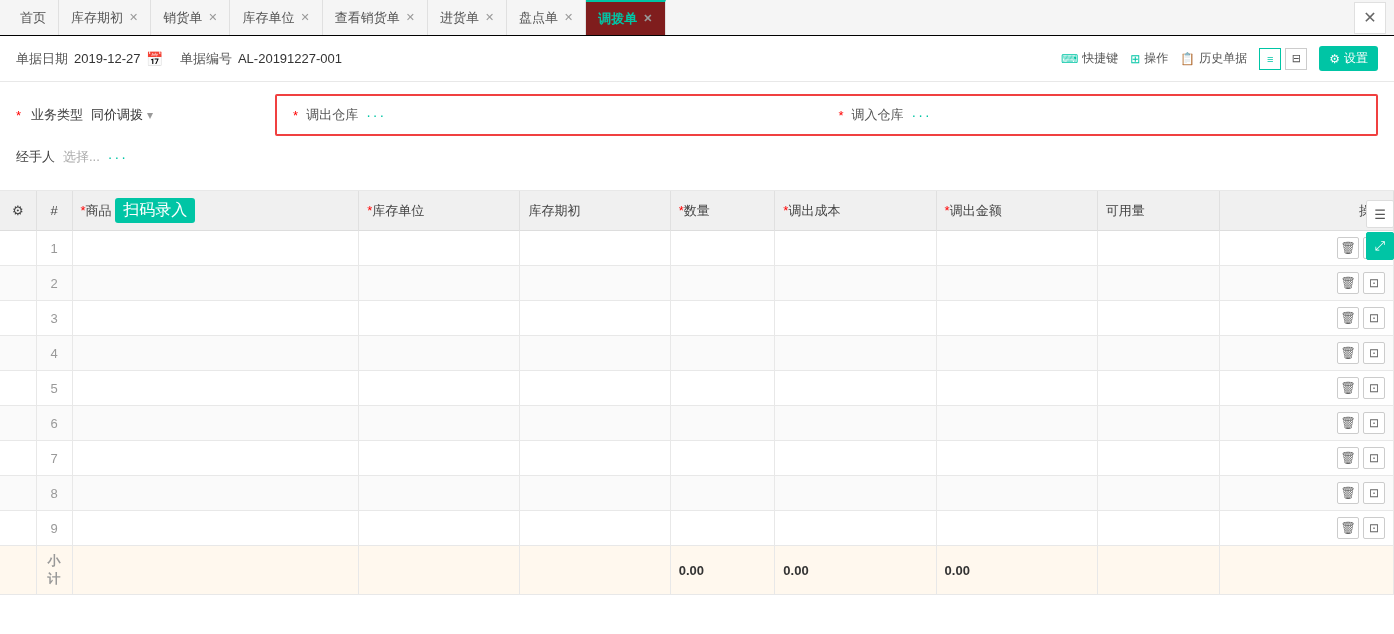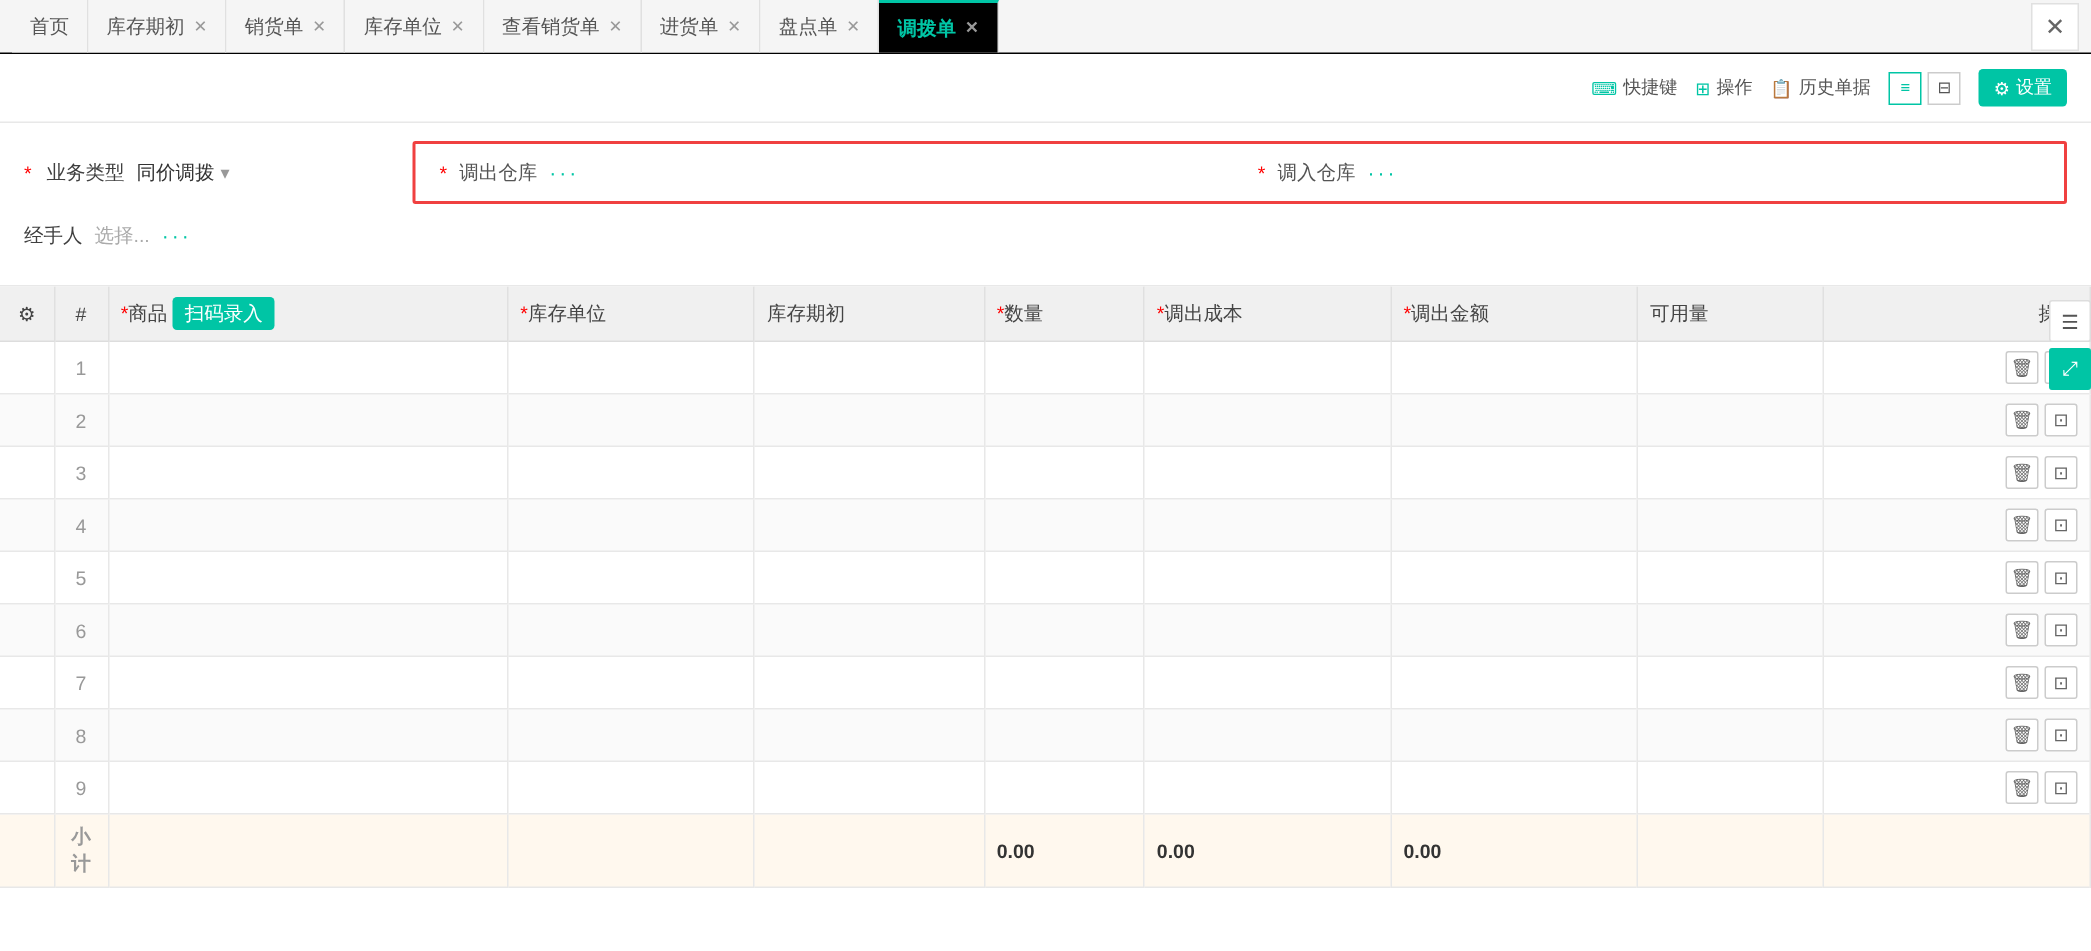--- a/index.html
+++ b/index.html
@@ -21,21 +21,21 @@
       padding: 0 12px;
       height: 100%;
       cursor: pointer;
       font-size: 13px;
       color: #555;
       white-space: nowrap;
       border-right: 1px solid #e0e0e0;
       background: #f5f5f5;
     }
     .tab.active {
-      background: #000000;
+      background: #7f1d1d;
       color: #00c5a5;
       font-weight: bold;
       border-top: 2px solid #00c5a5;
     }
     .tab .close-btn {
       margin-left: 6px;
       color: #999;
       font-size: 11px;
       cursor: pointer;
     }
@@ -233,21 +233,21 @@
     .gear-col {
       width: 36px;
       text-align: center;
     }
     .scan-btn {
       background: #00c5a5;
       color: #fff;
       border: none;
       border-radius: 3px;
       padding: 2px 8px;
-      font-size: 13px;
+      font-size: 16px;
       cursor: pointer;
       white-space: nowrap;
     }
 
     
     .right-sidebar {
       position: fixed;
       right: 0;
       top: 200px;
       display: flex;
@@ -325,20 +325,31 @@
     <span class="close-btn">✕</span>
   </div>
   <div class="tab-bar-close">
     <span>✕</span>
   </div>
 </div>
 
 <div class="main-content">
 
   <div class="form-header">
+    <div class="form-header-left">
+      <div class="form-field">
+        <label>单据日期</label>
+        <span class="value">2019-12-27</span>
+        <span class="calendar-icon">📅</span>
+      </div>
+      <div class="form-field">
+        <label>单据编号</label>
+        <span class="value">AL-20191227-001</span>
+      </div>
+    </div>
     <div class="form-header-right">
       <div class="header-action">
         <span class="icon">⌨</span>
         <span>快捷键</span>
       </div>
       <div class="header-action">
         <span class="icon">⊞</span>
         <span>操作</span>
       </div>
       <div class="header-action">

